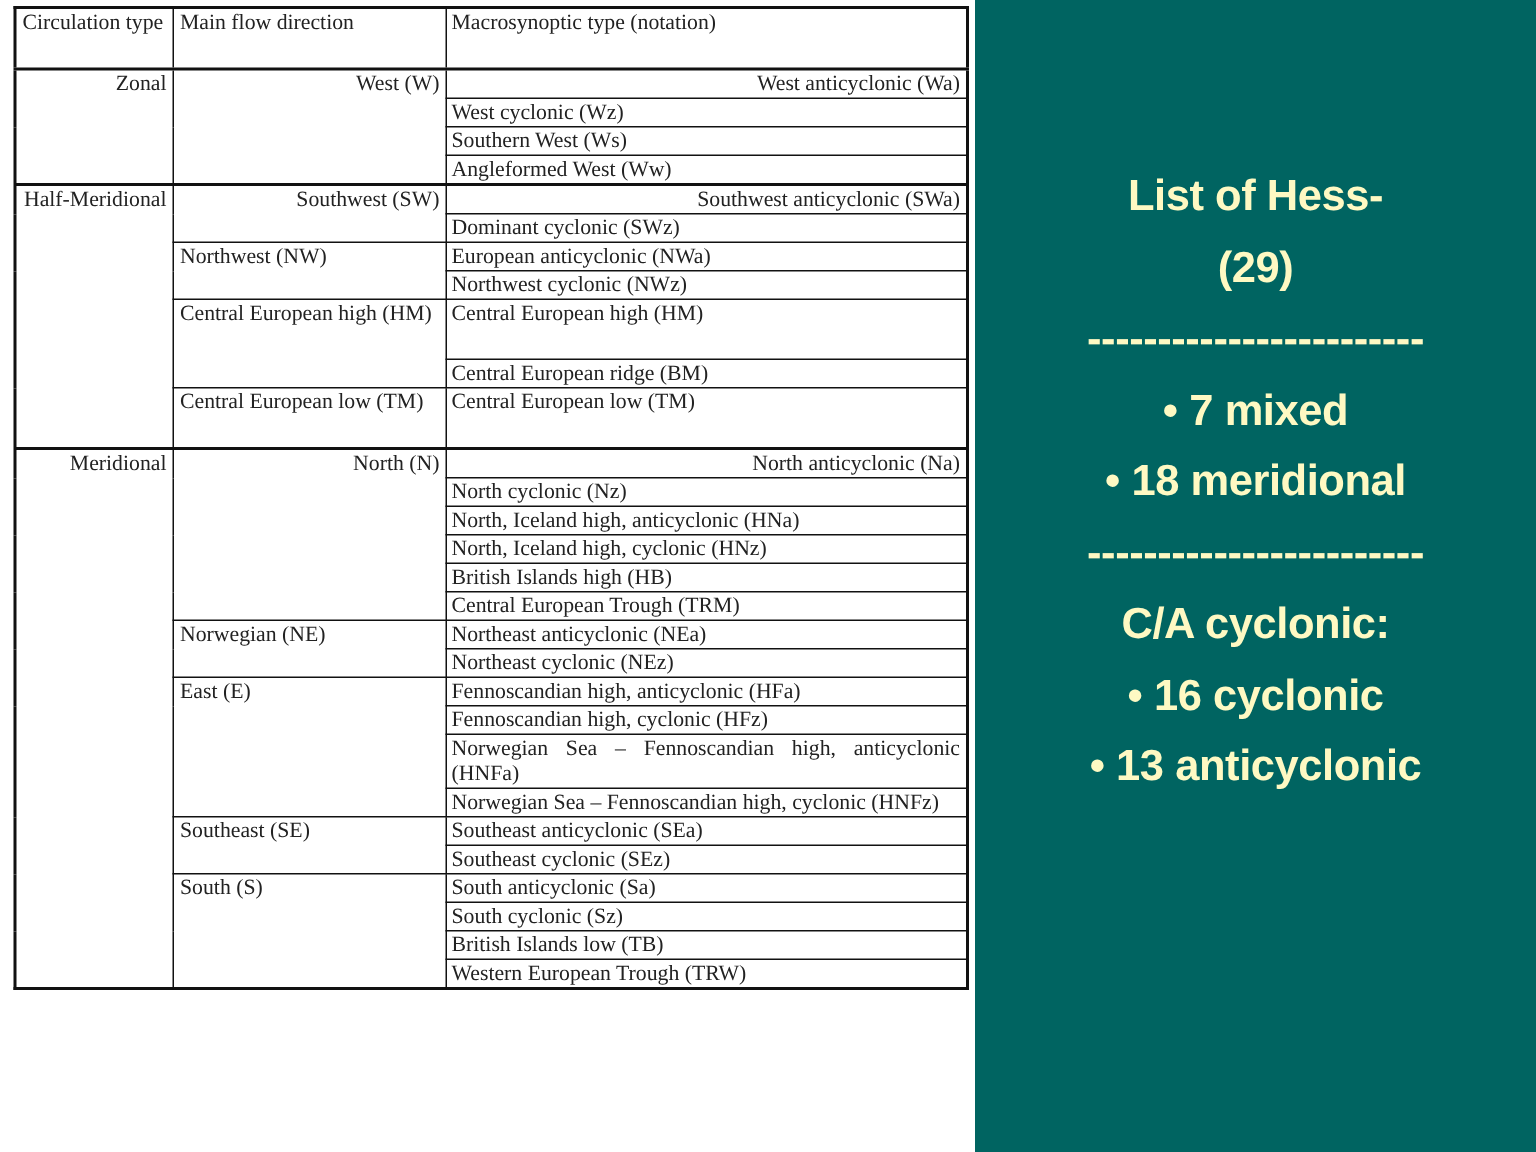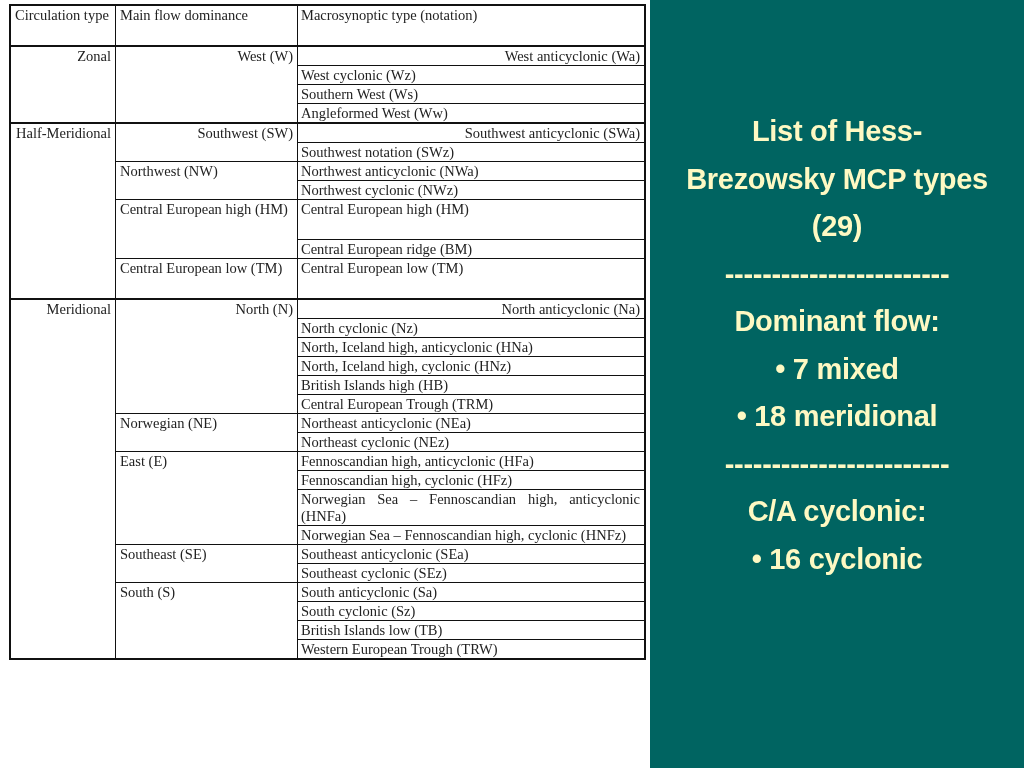--- a/index.html
+++ b/index.html
@@ -19,21 +19,21 @@
   .side .line{display:block;}
 </style>
 </head>
 <body>
 
 <div class="panel">
   <table class="outer">
     <tbody id="tbody">
       <tr class="hdr">
         <td class="c1">Circulation type</td>
-        <td class="c2">Main flow dominance</td>
+        <td class="c2">Main flow direction</td>
         <td class="c3">Macrosynoptic type (notation)</td>
       </tr>
     <tr class="grp">
           <td class="c1" rowspan="4">Zonal</td>
           <td class="c2" rowspan="4">West (W)</td>
           <td class="c3">West anticyclonic (Wa)</td>
         </tr>
         <tr>
           <td class="c3">West cyclonic (Wz)</td>
         </tr>
@@ -42,25 +42,25 @@
         </tr>
         <tr>
           <td class="c3">Angleformed West (Ww)</td>
         </tr>
         <tr class="grp">
           <td class="c1" rowspan="7">Half-Meridional</td>
           <td class="c2" rowspan="2">Southwest (SW)</td>
           <td class="c3">Southwest anticyclonic (SWa)</td>
         </tr>
         <tr>
-          <td class="c3">Southwest notation (SWz)</td>
+          <td class="c3">Dominant cyclonic (SWz)</td>
         </tr>
         <tr>
           <td class="c2" rowspan="2">Northwest (NW)</td>
-          <td class="c3">Northwest anticyclonic (NWa)</td>
+          <td class="c3">European anticyclonic (NWa)</td>
         </tr>
         <tr>
           <td class="c3">Northwest cyclonic (NWz)</td>
         </tr>
         <tr>
           <td class="c2 j2" rowspan="2">Central European high (HM)</td>
           <td class="c3" style="height: 38px;">Central European high (HM)</td>
         </tr>
         <tr>
           <td class="c3">Central European ridge (BM)</td>
@@ -129,23 +129,22 @@
         <tr>
           <td class="c3">Western European Trough (TRW)</td>
         </tr>
       </tbody>
   </table>
 </div>
 
 <div class="side">
   <div class="txt">
     <span class="line">List of Hess-</span>
-    <span class="line">Brezowsky MCP types</span>
     <span class="line">(29)</span>
     <span class="line">------------------------</span>
-    <span class="line">Dominant flow:</span>
     <span class="line">• 7 mixed</span>
     <span class="line">• 18 meridional</span>
     <span class="line">------------------------</span>
     <span class="line">C/A cyclonic:</span>
     <span class="line">• 16 cyclonic</span>
+    <span class="line">• 13 anticyclonic</span>
   </div>
 </div>
 
 </body></html>

